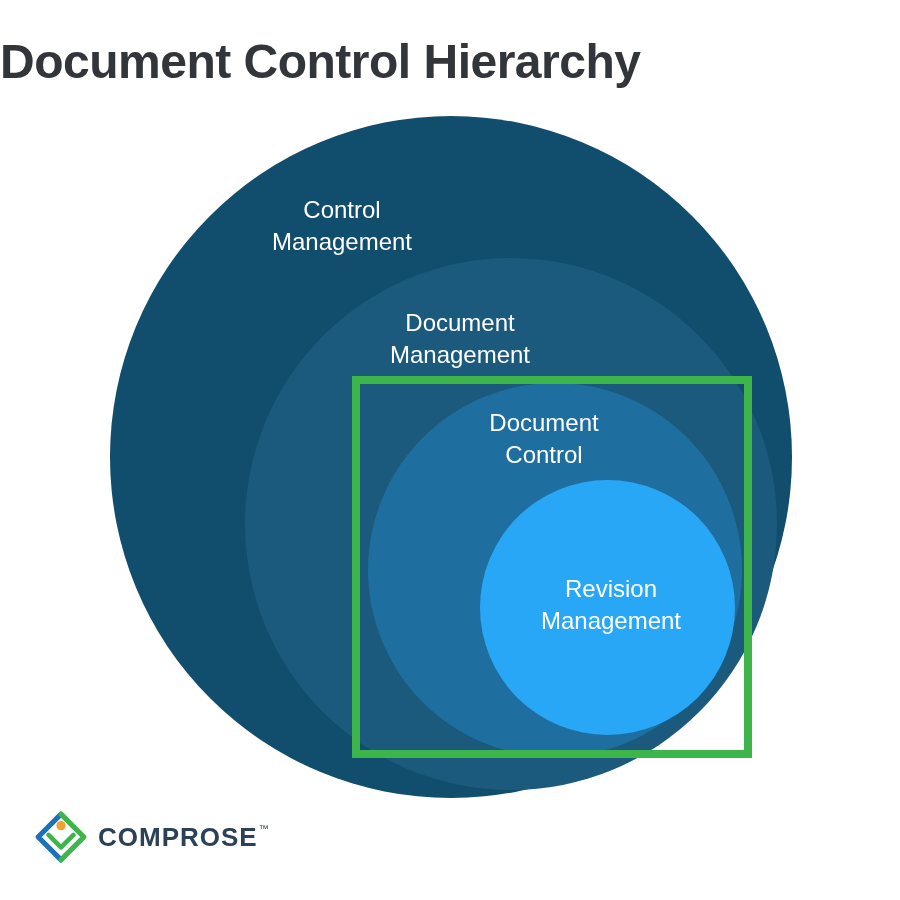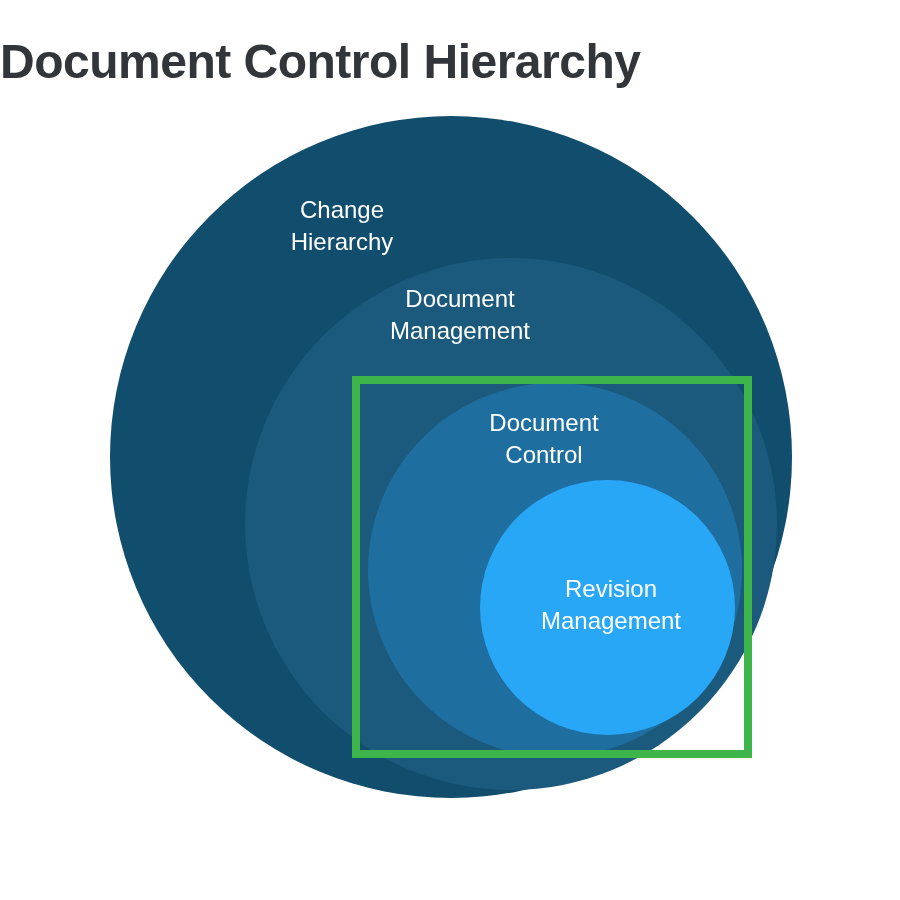--- a/index.html
+++ b/index.html
@@ -45,21 +45,21 @@
   }
   .circle-label {
     position: absolute;
     transform: translateX(-50%);
     color: #ffffff;
     font-size: 24px;
     line-height: 1.35;
     text-align: center;
   }
   .lbl-change   { left: 342px; top: 194px; width: 170px; }
-  .lbl-docmgmt  { left: 460px; top: 283px; width: 190px; }
+  .lbl-docmgmt  { left: 460px; top: 307px; width: 190px; }
   .lbl-doccon   { left: 544px; top: 407px; width: 160px; }
   .lbl-revision { left: 611px; top: 573px; width: 200px; }
   .footer {
     position: absolute;
     left: 34px;
     top: 810px;
     display: flex;
     align-items: center;
     gap: 10px;
   }
@@ -92,19 +92,35 @@
 
   <h1 class="title">Document Control Hierarchy</h1>
 
   <div class="circle c1" style="background-color: rgb(17, 77, 108);"></div>
   <div class="circle c2" style="background-color: rgb(27, 90, 124);"></div>
   <div class="circle c3" style="background-color: rgb(30, 111, 160);"></div>
   <div class="circle c4" style="background-color: rgb(41, 167, 247);"></div>
 
   <div class="hbox" style="border-color: rgb(62, 181, 75);"></div>
 
-  <div class="circle-label lbl-change">Change Hierarchy</div>
+  <div class="circle-label lbl-change">Control Management</div>
   <div class="circle-label lbl-docmgmt">Document Management</div>
   <div class="circle-label lbl-doccon">Document Control</div>
   <div class="circle-label lbl-revision">Revision Management</div>
 
+  <div class="footer">
+    <svg class="logo-icon" viewBox="0 0 52 52">
+
+      <path d="M26 4 L4 26 L26 48" fill="none" stroke="#1d71b8" stroke-width="5" stroke-linejoin="round" stroke-linecap="round"></path>
+
+      <path d="M26 4 L48 26 L26 48" fill="none" stroke="#3cb54a" stroke-width="5" stroke-linejoin="round" stroke-linecap="round"></path>
+
+      <path d="M14 24 L26 36 L38 24" fill="none" stroke="#3cb54a" stroke-width="4.5" stroke-linejoin="round" stroke-linecap="round"></path>
+
+      <circle cx="26" cy="15" r="4.5" fill="#f0a132"></circle>
+    </svg>
+    <div class="brand">
+      <span>COMPROSE</span>
+      <sup>™</sup>
+    </div>
+  </div>
 
 </div>
 
 </body></html>

